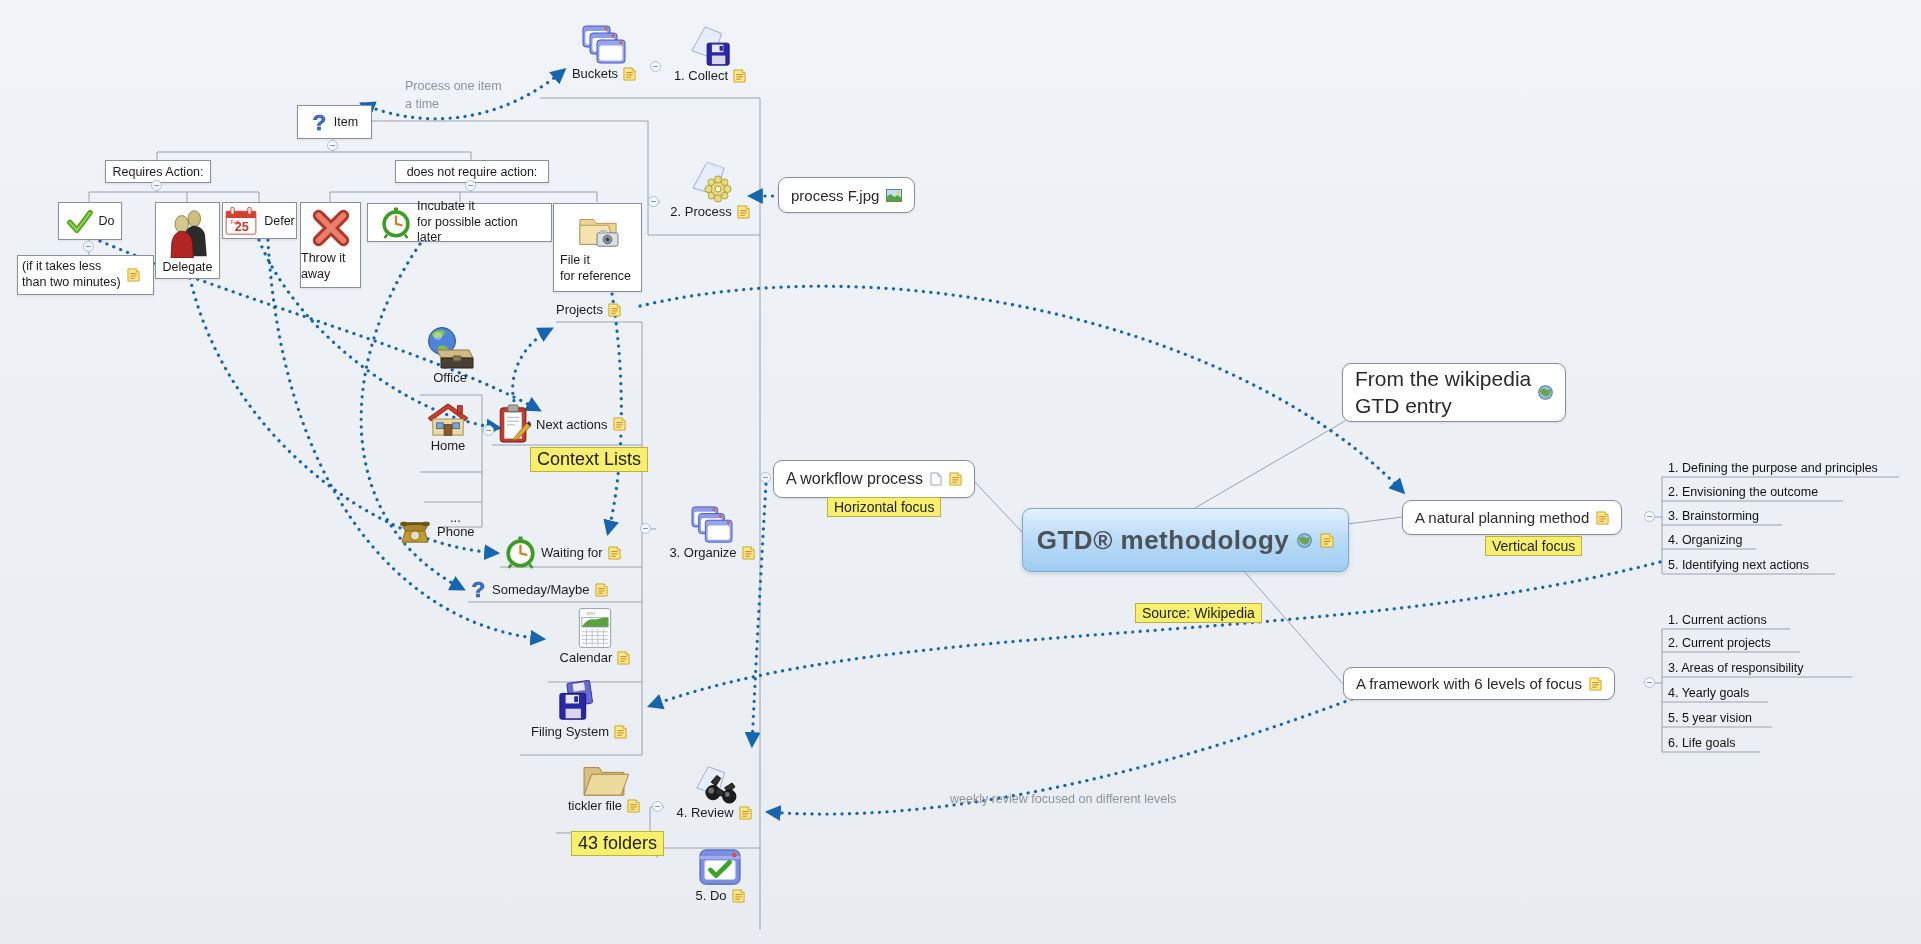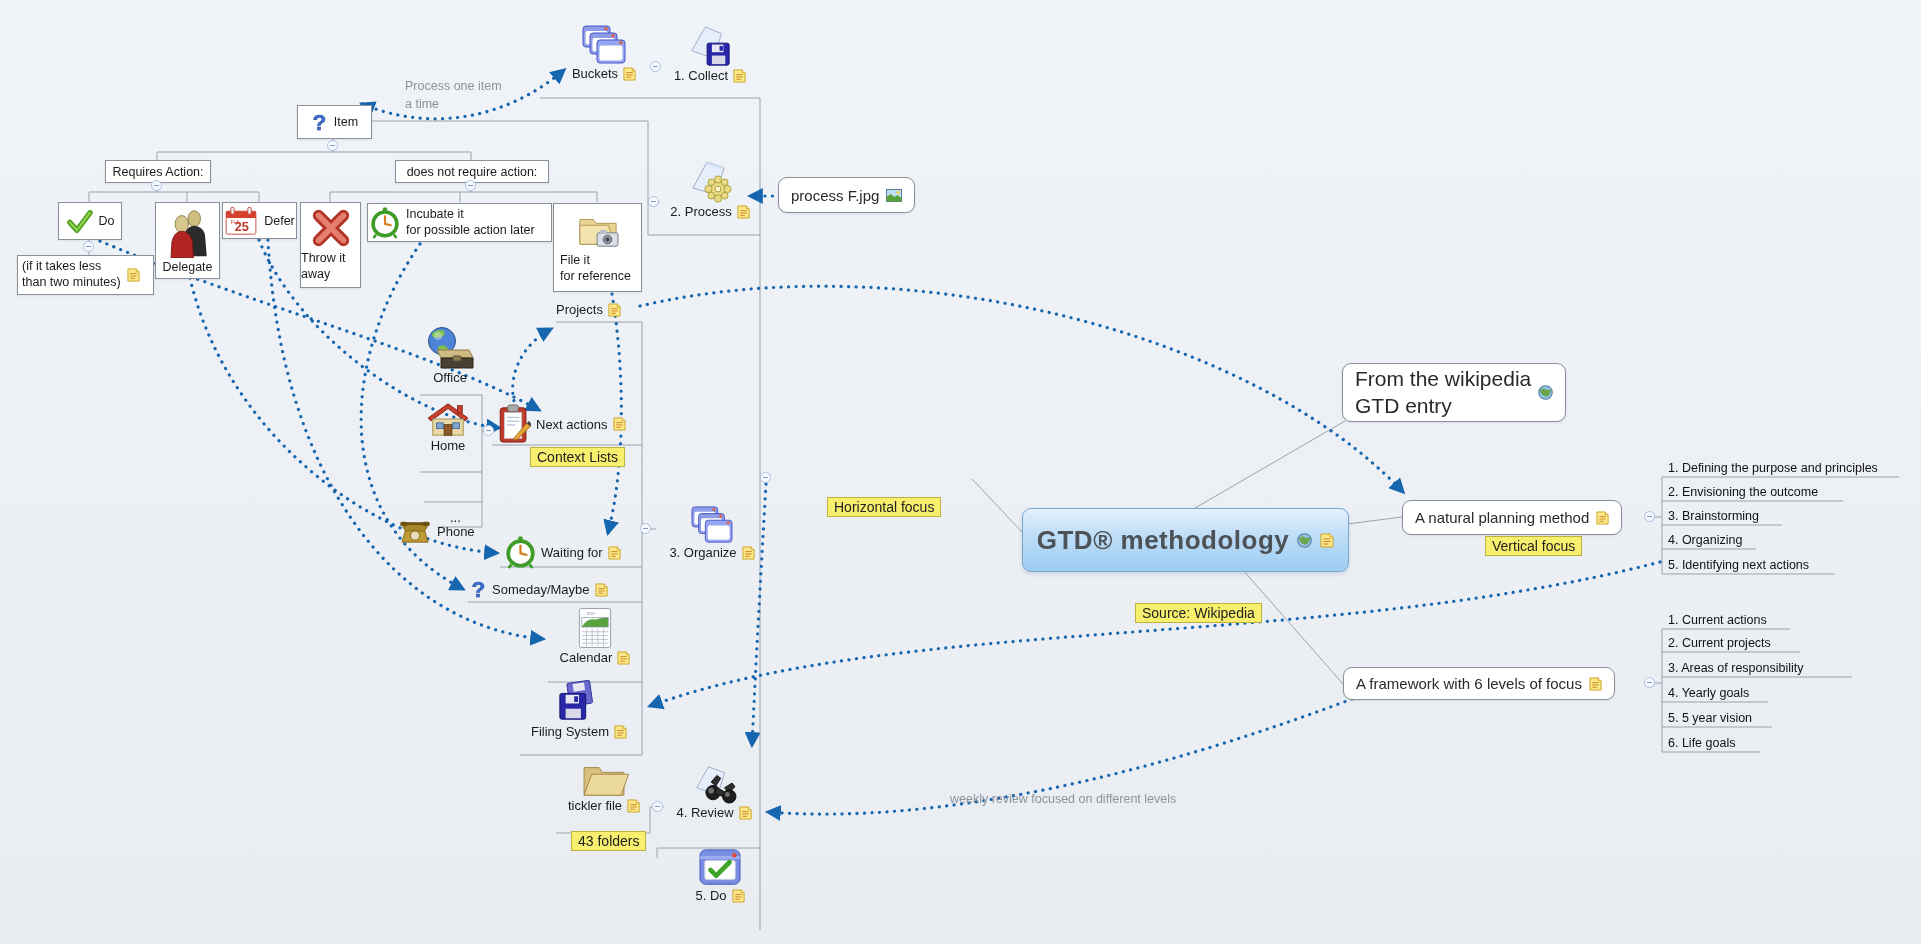--- a/index.html
+++ b/index.html
@@ -8,21 +8,21 @@
           background:linear-gradient(180deg,#f0f3f7 0%,#ecf0f5 55%,#e9edf2 100%);}
   svg.layer{position:absolute;left:0;top:0;}
   .node{position:absolute;display:flex;flex-direction:column;align-items:center;color:#1b1b1b;}
   .row{display:flex;align-items:center;gap:5px;}
   .lbl{font-size:13px;white-space:nowrap;color:#1b1b1b;}
   .boxed{position:absolute;background:#fff;border:1px solid #8a9099;display:flex;align-items:center;
          justify-content:center;gap:6px;font-size:12.5px;color:#1b1b1b;box-shadow:0 1px 2px rgba(60,70,90,.10);}
   .rounded{position:absolute;background:#fff;border:1px solid #8a9099;border-radius:9px;display:flex;
            align-items:center;gap:7px;padding:6px 12px;font-size:15px;color:#2a2a2a;white-space:nowrap;
            box-shadow:0 1px 2px rgba(60,70,90,.12);}
-  .ylabel{position:absolute;background:#f8ef6e;border:1px solid #bdb23d;font-size:14px;color:#222;
+  .ylabel{position:absolute;background:#f8ef6e;border:1px solid #bdb23d;font-size:18px;color:#222;
           padding:1px 6px;white-space:nowrap;}
   .listitem{position:absolute;font-size:12.5px;color:#111;white-space:nowrap;}
   .anno{position:absolute;color:#8d939c;font-size:12.5px;line-height:1.4;white-space:nowrap;}
   .minus{position:absolute;width:11px;height:11px;border-radius:50%;background:#f6f9fd;border:1px solid #a9c0e2;
          display:flex;align-items:center;justify-content:center;box-sizing:border-box;}
   .minus i{display:block;width:5px;height:1px;background:#7d99c4;}
   .central{position:absolute;left:1022px;top:508px;width:325px;height:62px;border-radius:9px;
            background:linear-gradient(180deg,#e3f1fd 0%,#bcdcf7 45%,#9ecdf2 100%);
            border:1px solid #7ba7cb;display:flex;align-items:center;justify-content:center;gap:8px;
            box-shadow:0 2px 4px rgba(60,80,110,.18);}
@@ -182,21 +182,21 @@
     <svg class="ic" width="42" height="42" viewBox="0 0 44 44" style="align-self:center;">
       <path d="M9 9L35 35M35 9L9 35" stroke="#b23527" stroke-width="12" stroke-linecap="round"></path>
       <path d="M9 9L35 35M35 9L9 35" stroke="#e77f6d" stroke-width="6" stroke-linecap="round"></path>
     </svg>
     <div class="two sm">
       <span>Throw it</span>
       <span>away</span>
     </div>
   </div>
 
-  <div class="boxed" style="left:367px;top:203px;width:185px;height:39px;justify-content:flex-start;padding:0 2px;box-sizing:border-box;">
+  <div class="boxed" style="left:367px;top:203px;width:185px;height:39px;justify-content:flex-start;padding:0 13px;box-sizing:border-box;">
     <svg class="ic" width="30" height="32" viewBox="0 0 34 36">
       <circle cx="17" cy="19" r="13.5" fill="#fff" stroke="#3f9b28" stroke-width="4"></circle>
       <path d="M7 31l-3 4M27 31l3 4" stroke="#3f9b28" stroke-width="3"></path>
       <rect x="14.5" y=".5" width="5" height="4" rx="1.5" fill="#3f9b28"></rect>
       <path d="M17 19V10.5M17 19l6.5 1.5" stroke="#d57f1e" stroke-width="2.5" stroke-linecap="round"></path>
     </svg>
     <div class="two sm">
       <span>Incubate it</span>
       <span>for possible action later</span>
     </div>
@@ -486,20 +486,32 @@
     <svg class="ic" width="14" height="15" viewBox="0 0 14 15">
         <path d="M1 1h9l3 3v10H1z" fill="#fde98c" stroke="#c9a21c"></path>
         <path d="M10 1v3h3" fill="#fff7d0" stroke="#c9a21c"></path>
         <path d="M3.5 6h7M3.5 8.5h7M3.5 11h5" stroke="#c9821c"></path>
       </svg>
   </div>
   <div class="ylabel" style="left:1135px;top:571px;font-size:14px;z-index:3;margin-top:32px;">
     <span>Source: Wikipedia</span>
   </div>
 
+  <div class="rounded" style="left:773px;top:460px;height:24px;font-size:16px;">
+    <span>A workflow process</span>
+    <svg class="ic" width="12" height="14" viewBox="0 0 12 14">
+        <path d="M1 1h7l3 3v9H1z" fill="#fff" stroke="#9aa5b5"></path>
+        <path d="M8 1v3h3" fill="#e8edf2" stroke="#9aa5b5"></path>
+      </svg>
+    <svg class="ic" width="13" height="14" viewBox="0 0 14 15">
+        <path d="M1 1h9l3 3v10H1z" fill="#fde98c" stroke="#c9a21c"></path>
+        <path d="M10 1v3h3" fill="#fff7d0" stroke="#c9a21c"></path>
+        <path d="M3.5 6h7M3.5 8.5h7M3.5 11h5" stroke="#c9821c"></path>
+      </svg>
+  </div>
   <div class="ylabel" style="left:827px;top:497px;font-size:14px;">
     <span>Horizontal focus</span>
   </div>
 
   <div class="rounded" style="left:1342px;top:363px;height:45px;align-items:center;">
     <div class="two" style="font-size:21px;">
       <span>From the wikipedia</span>
       <span>GTD entry</span>
     </div>
     <svg class="ic" width="15" height="15" viewBox="0 0 14 14">

